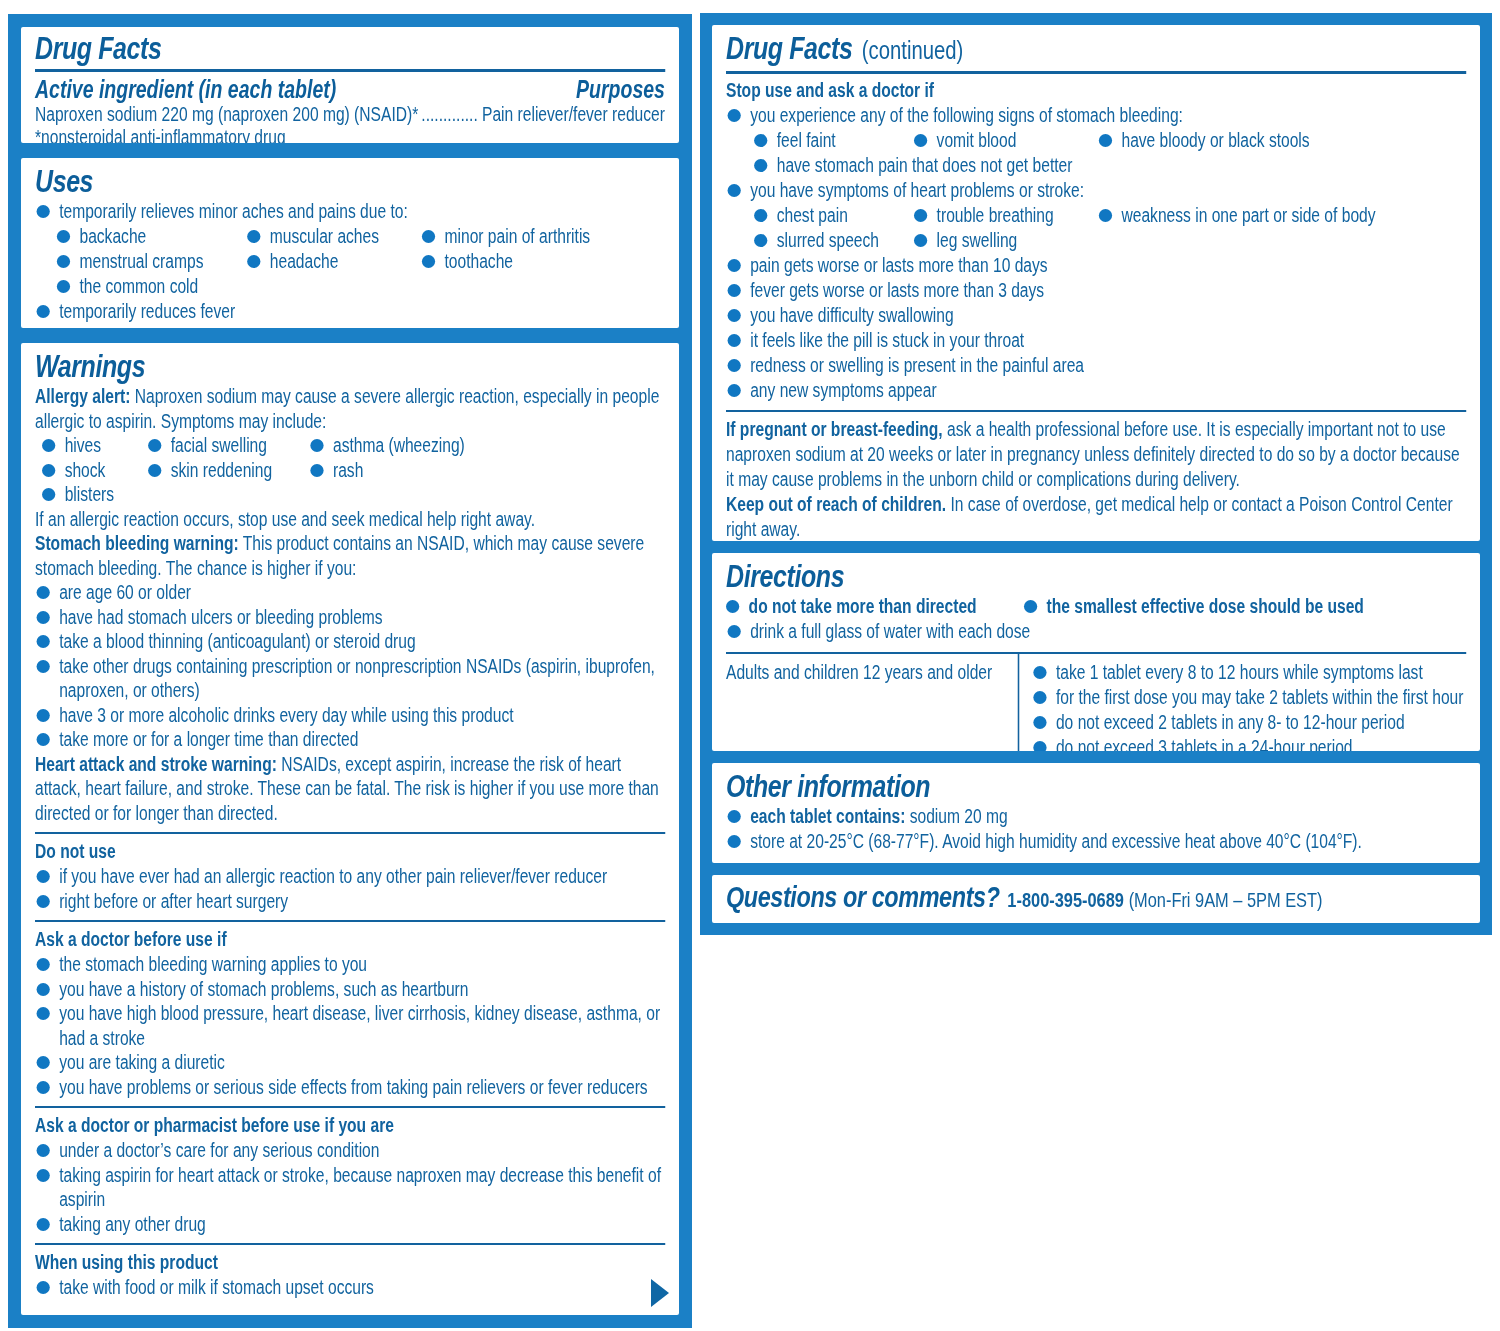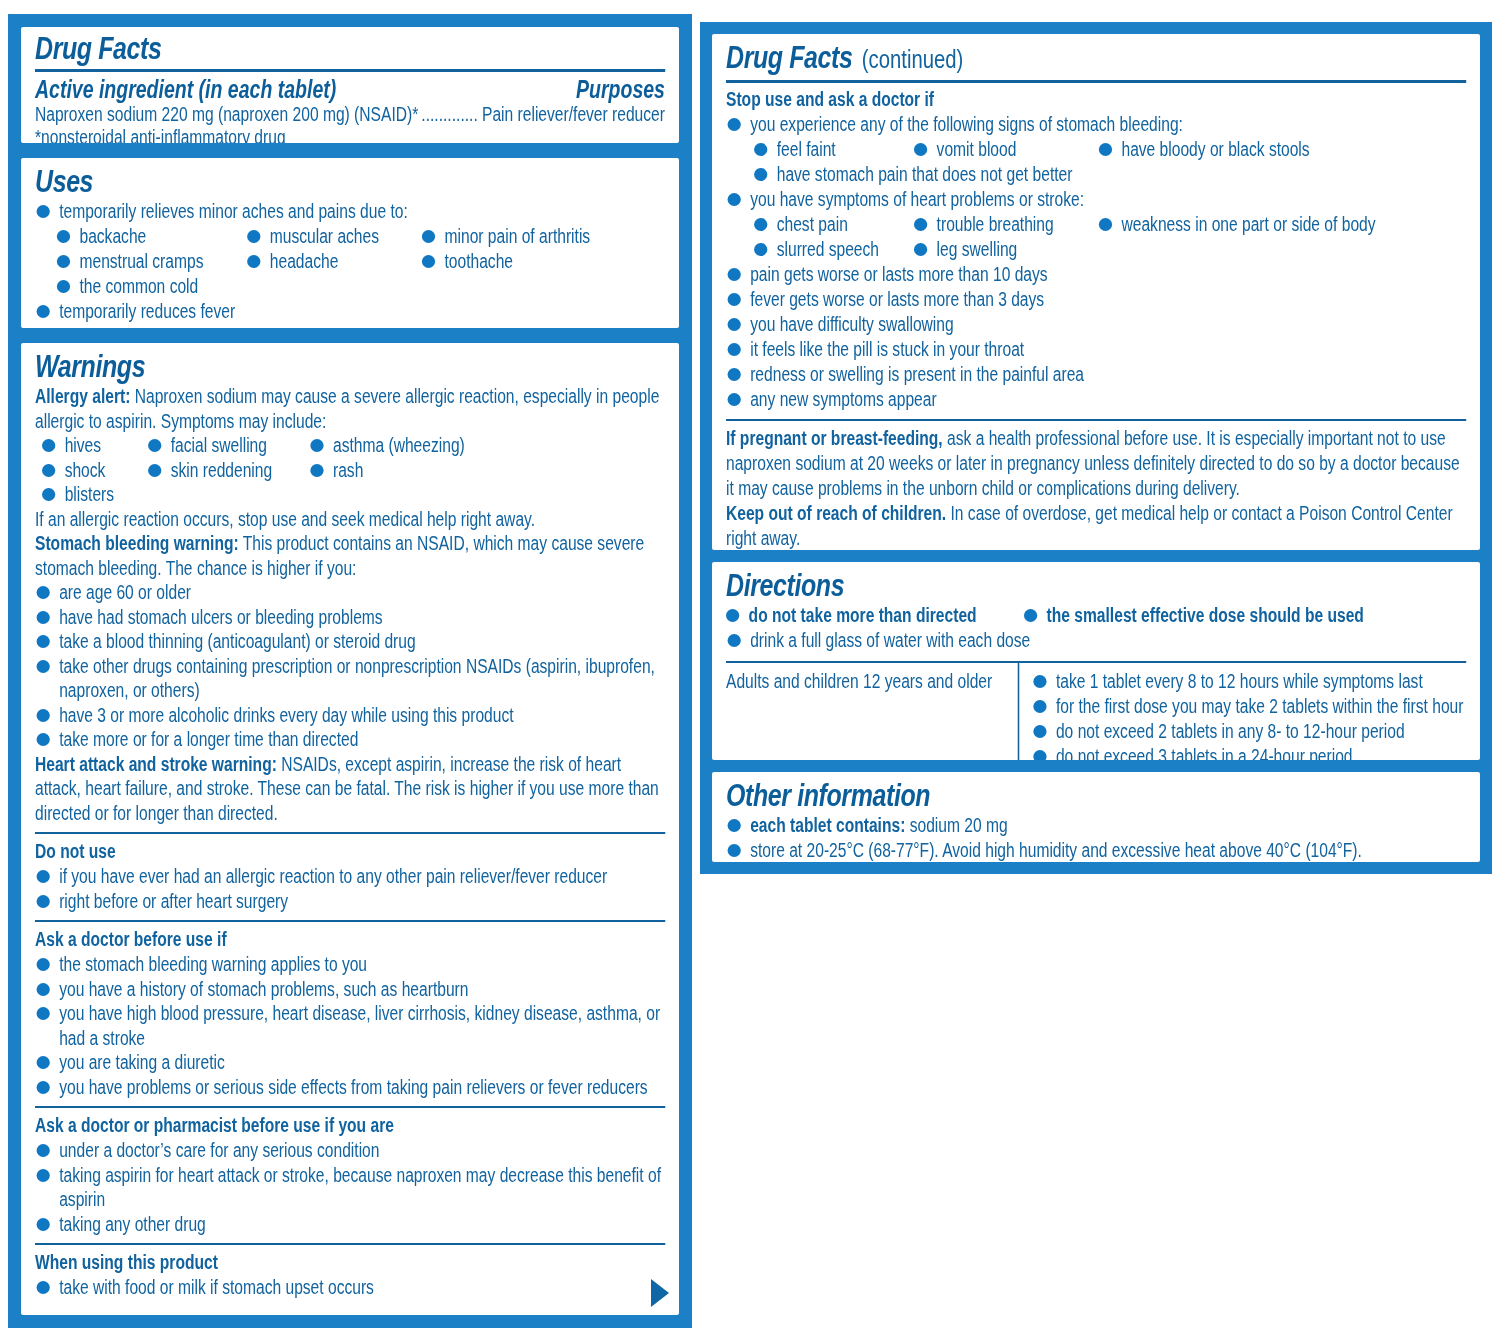--- a/index.html
+++ b/index.html
@@ -11,28 +11,28 @@
   }
   *{box-sizing:border-box;margin:0;padding:0}
   html,body{background:#fff}
   body{
     position:relative;width:1500px;height:1331px;overflow:hidden;
     font-family:"Liberation Sans","DejaVu Sans",sans-serif;
     color:var(--text);font-size:20px;line-height:25px;
   }
   .panel{position:absolute;background:var(--frame);display:flex;flex-direction:column}
   #leftPanel{left:8px;top:14px;width:684px;height:1314px;padding:13px;gap:15px}
-  #rightPanel{left:700px;top:22px;width:792px;padding:12px;gap:12px}
+  #rightPanel{left:700px;top:13px;width:792px;padding:12px;gap:12px}
   .box{background:#fff;border-radius:2px;padding:5px 14px;overflow:hidden;position:relative;flex:none}
   .box-active{height:116px;padding:3px 14px}
   .box-uses{height:170px}
   .box-warnings{flex:1}
   .box-continued{height:516px}
   .box-directions{height:198px}
-  .box-other{height:90px}
+  .box-other{height:100px}
   .box-inactive{height:70px}
   .box-questions{height:48px}
   
   .condense{transform:scaleX(0.78);transform-origin:0 0;width:128.2%}
   .title{font-size:32px;line-height:36px;font-weight:700;font-style:italic;color:var(--head);letter-spacing:-0.5px}
   .title-sm{font-size:30px;line-height:34px;font-weight:700;font-style:italic;color:var(--head);letter-spacing:-0.5px}
   .tcont{font-size:26px;line-height:36px;font-weight:400;font-style:normal;color:var(--text);margin-left:12px;letter-spacing:0}
   .h2{font-size:25px;line-height:27px;font-weight:700;font-style:italic;color:var(--head)}
   .h2row{display:flex;justify-content:space-between;align-items:baseline}
   .rule{border:none;border-top:3px solid var(--line);margin:3px 0 4px}
@@ -420,13 +420,18 @@
           <span class="bt"><span class="bold">each tablet contains:</span><span> sodium 20 mg</span></span>
         </div>
       <div class="b">
           <span class="dot"></span>
           <span class="bt">store at 20-25°C (68-77°F).  Avoid high humidity and excessive heat above 40°C (104°F).</span>
         </div>
     </div>
   </div>
 
 
+  <div class="box box-questions">
+    <div class="condense inline-wrap">
+      <p class="t"><span class="title title-sm">Questions or comments?</span><span class="phone">1-800-395-0689</span><span class="hours">(Mon-Fri 9AM – 5PM EST)</span></p>
+    </div>
+  </div>
 </div>
 
 </body></html>

